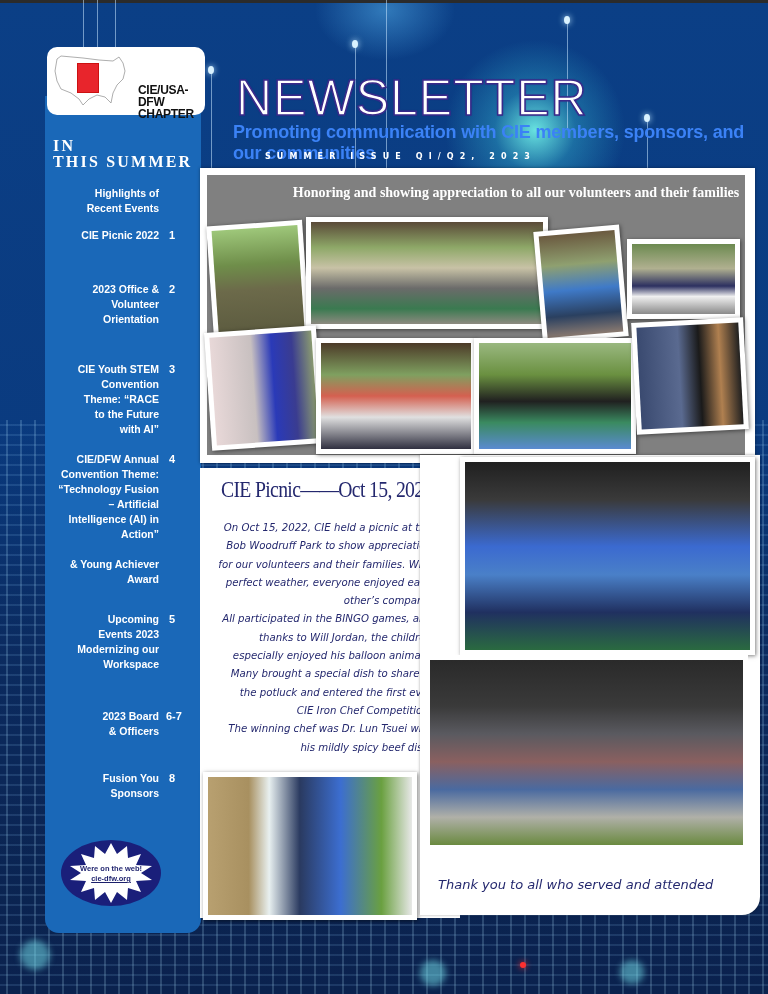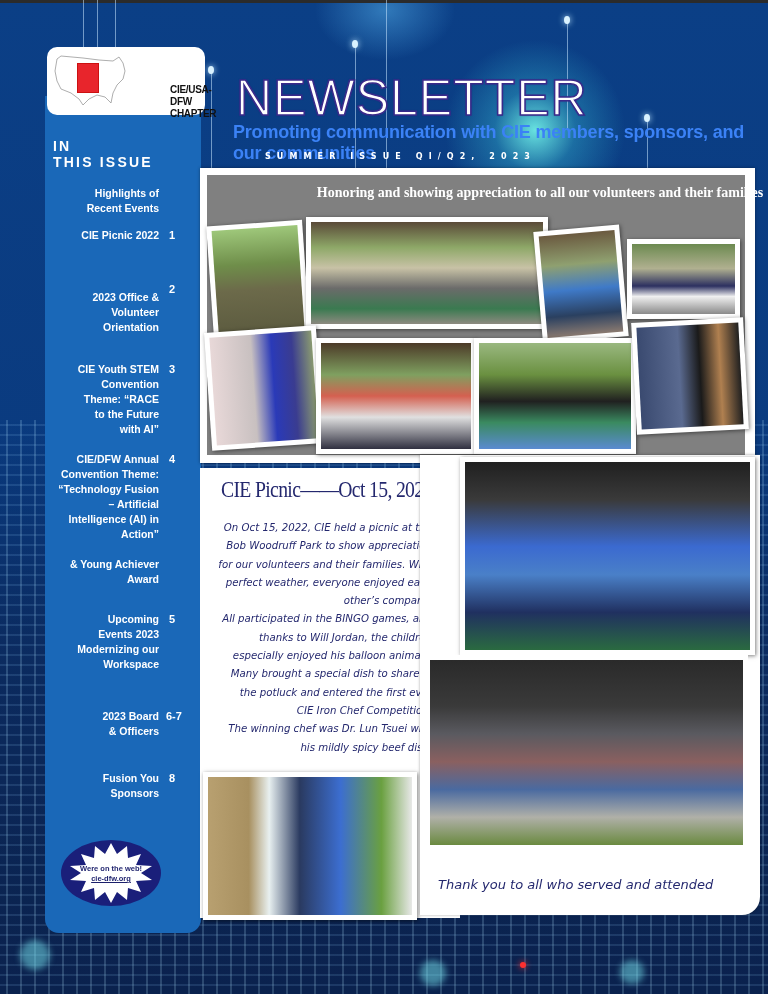--- a/index.html
+++ b/index.html
@@ -38,25 +38,25 @@
     position:absolute; left:47px; top:47px; width:158px; height:68px;
     background:#fff; border-radius:10px; z-index:3;
   }
   .logo-map { position:absolute; left:6px; top:6px; width:78px; height:55px; }
   .logo-seal {
     position:absolute; left:30px; top:16px; width:22px; height:30px;
     background:#e8252c; border:1px solid #c11;
   }
   .logo-text {
     position:absolute; left:91px; top:37px; font-family:"Liberation Sans", sans-serif;
-    font-size:10px; font-weight:bold; color:#111; line-height:12px; letter-spacing:-0.3px;margin-left:32px;
+    font-size:12px; font-weight:bold; color:#111; line-height:12px; letter-spacing:-0.3px;
   }
   .in-this-issue {
     position:absolute; left:53px; top:138px; color:#fff; font-weight:bold;
-    font-size:14px; letter-spacing:2.2px; line-height:16px; font-family:Liberation Sans, sans-serif;
+    font-size:16px; letter-spacing:2.2px; line-height:16px; font-family:Liberation Serif, serif;
   }
   .toc { position:absolute; left:47px; top:0; width:150px; }
   .toc-item { position:absolute; left:0; width:150px; }
   .toc-label {
     position:absolute; right:38px; width:120px; text-align:right; color:#fff;
     font-family:"Liberation Sans", sans-serif; font-weight:bold; font-size:10.5px; line-height:15px;
   }
   .toc-page {
     position:absolute; left:122px; color:#fff; font-family:"Liberation Sans", sans-serif;
     font-weight:bold; font-size:11px; line-height:15px;
@@ -88,21 +88,21 @@
   
   .collage-frame {
     position:absolute; left:200px; top:168px; width:555px; height:295px; background:#fff;
     box-shadow:0 0 3px rgba(0,0,0,0.4);
   }
   .collage {
     position:absolute; left:207px; top:175px; width:538px; height:280px; background:#808080;
   }
   .collage-title {
     position:absolute; left:207px; top:185px; width:538px; text-align:center; padding-left:80px;
-    color:#fff; font-family:"Liberation Serif", serif; font-weight:bold; font-size:14px;margin-left:24px;
+    color:#fff; font-family:"Liberation Serif", serif; font-weight:bold; font-size:14px;
   }
   .photo {
     position:absolute; background:#fff; padding:5px; box-shadow:1px 1px 4px rgba(0,0,0,0.5);
   }
   .photo .img { width:100%; height:100%; }
 
   
   .article {
     position:absolute; left:200px; top:468px; width:260px; height:450px; background:#fff;
   }
@@ -159,33 +159,33 @@
   </svg>
   <div class="logo-seal"></div>
   <div class="logo-text">
     <div>CIE/USA-</div>
     <div>DFW CHAPTER</div>
   </div>
 </div>
 
 <div class="in-this-issue">
   <div>IN</div>
-  <div>THIS ISSUE</div>
+  <div>THIS SUMMER</div>
 </div>
 
 <div class="toc">
   <div class="toc-item" style="top:186px;">
     <div class="toc-label" style="width:90px;">Highlights of Recent Events</div>
   </div>
   <div class="toc-item" style="top:228px;">
     <div class="toc-label">CIE Picnic 2022</div>
     <div class="toc-page">1</div>
   </div>
   <div class="toc-item" style="top:282px;">
-    <div class="toc-label" style="width:78px;margin-top:8px;">2023 Office &amp; Volunteer Orientation</div>
+    <div class="toc-label" style="width:78px;">2023 Office &amp; Volunteer Orientation</div>
     <div class="toc-page">2</div>
   </div>
   <div class="toc-item" style="top:362px;">
     <div class="toc-label" style="width:84px;">CIE Youth STEM Convention Theme: “RACE to the Future with AI”</div>
     <div class="toc-page">3</div>
   </div>
   <div class="toc-item" style="top:452px;">
     <div class="toc-label" style="width:106px;">CIE/DFW Annual Convention Theme: “Technology Fusion – Artificial Intelligence (AI) in Action”</div>
     <div class="toc-page">4</div>
   </div>

